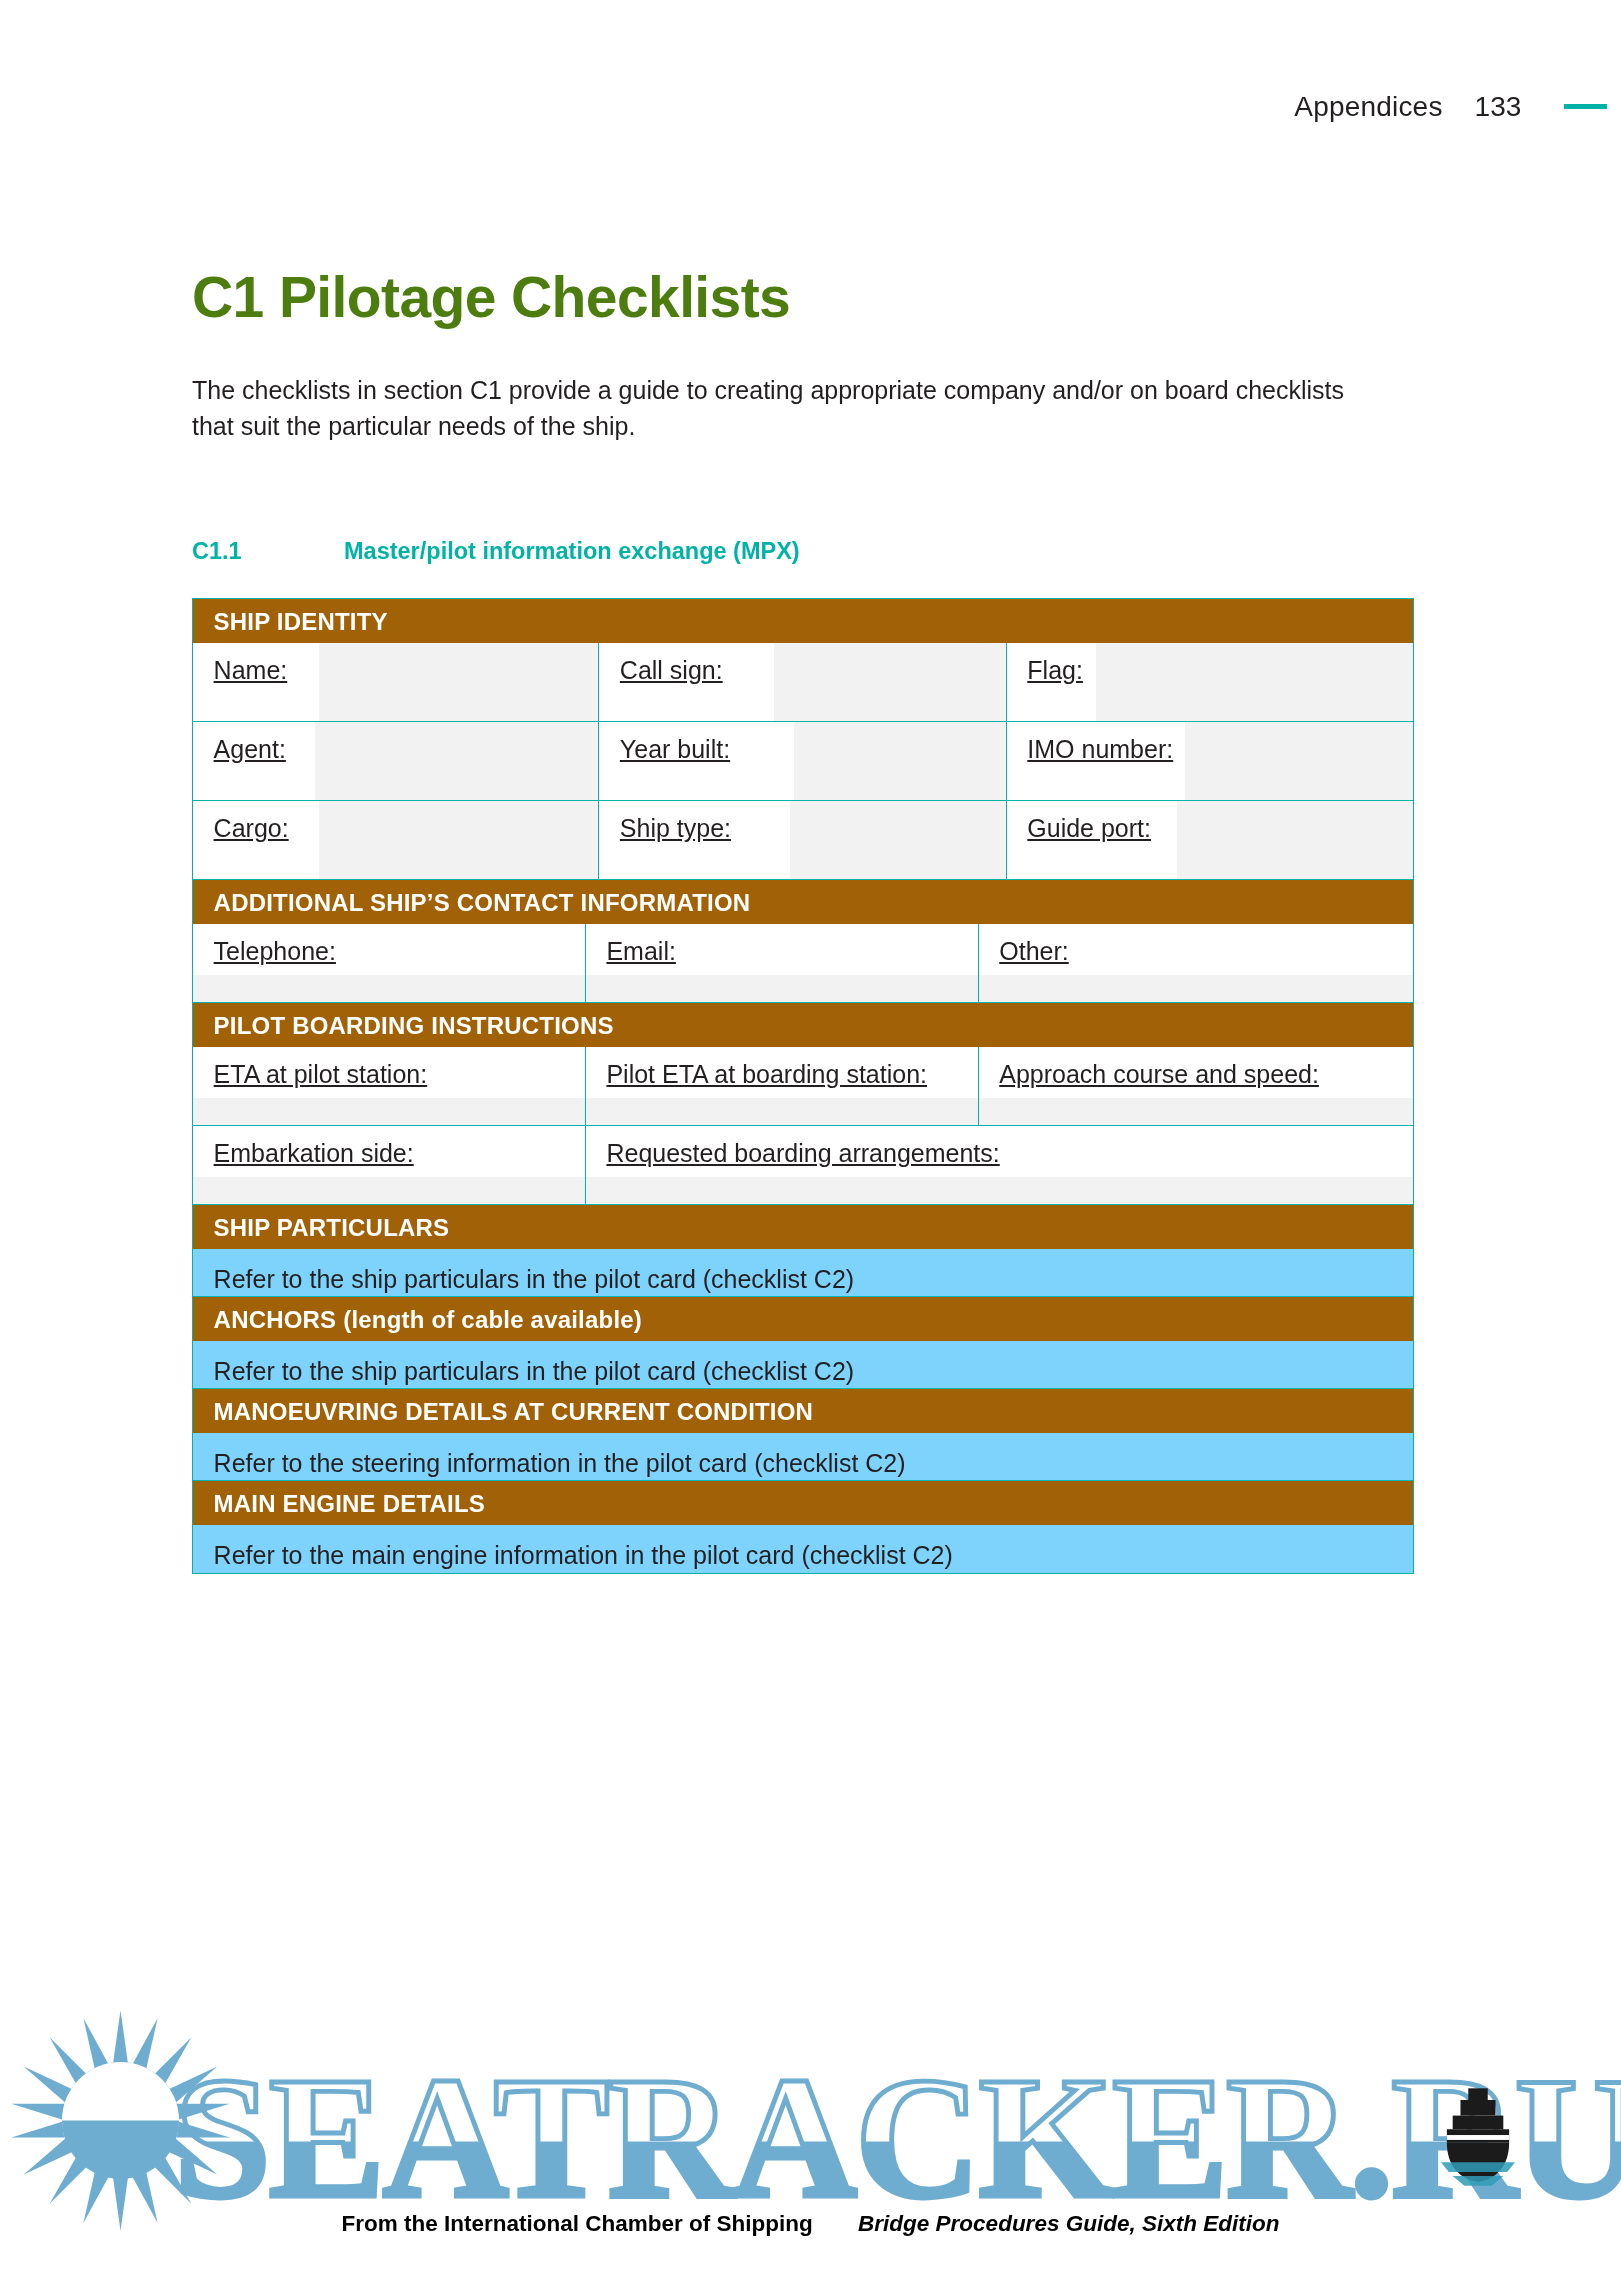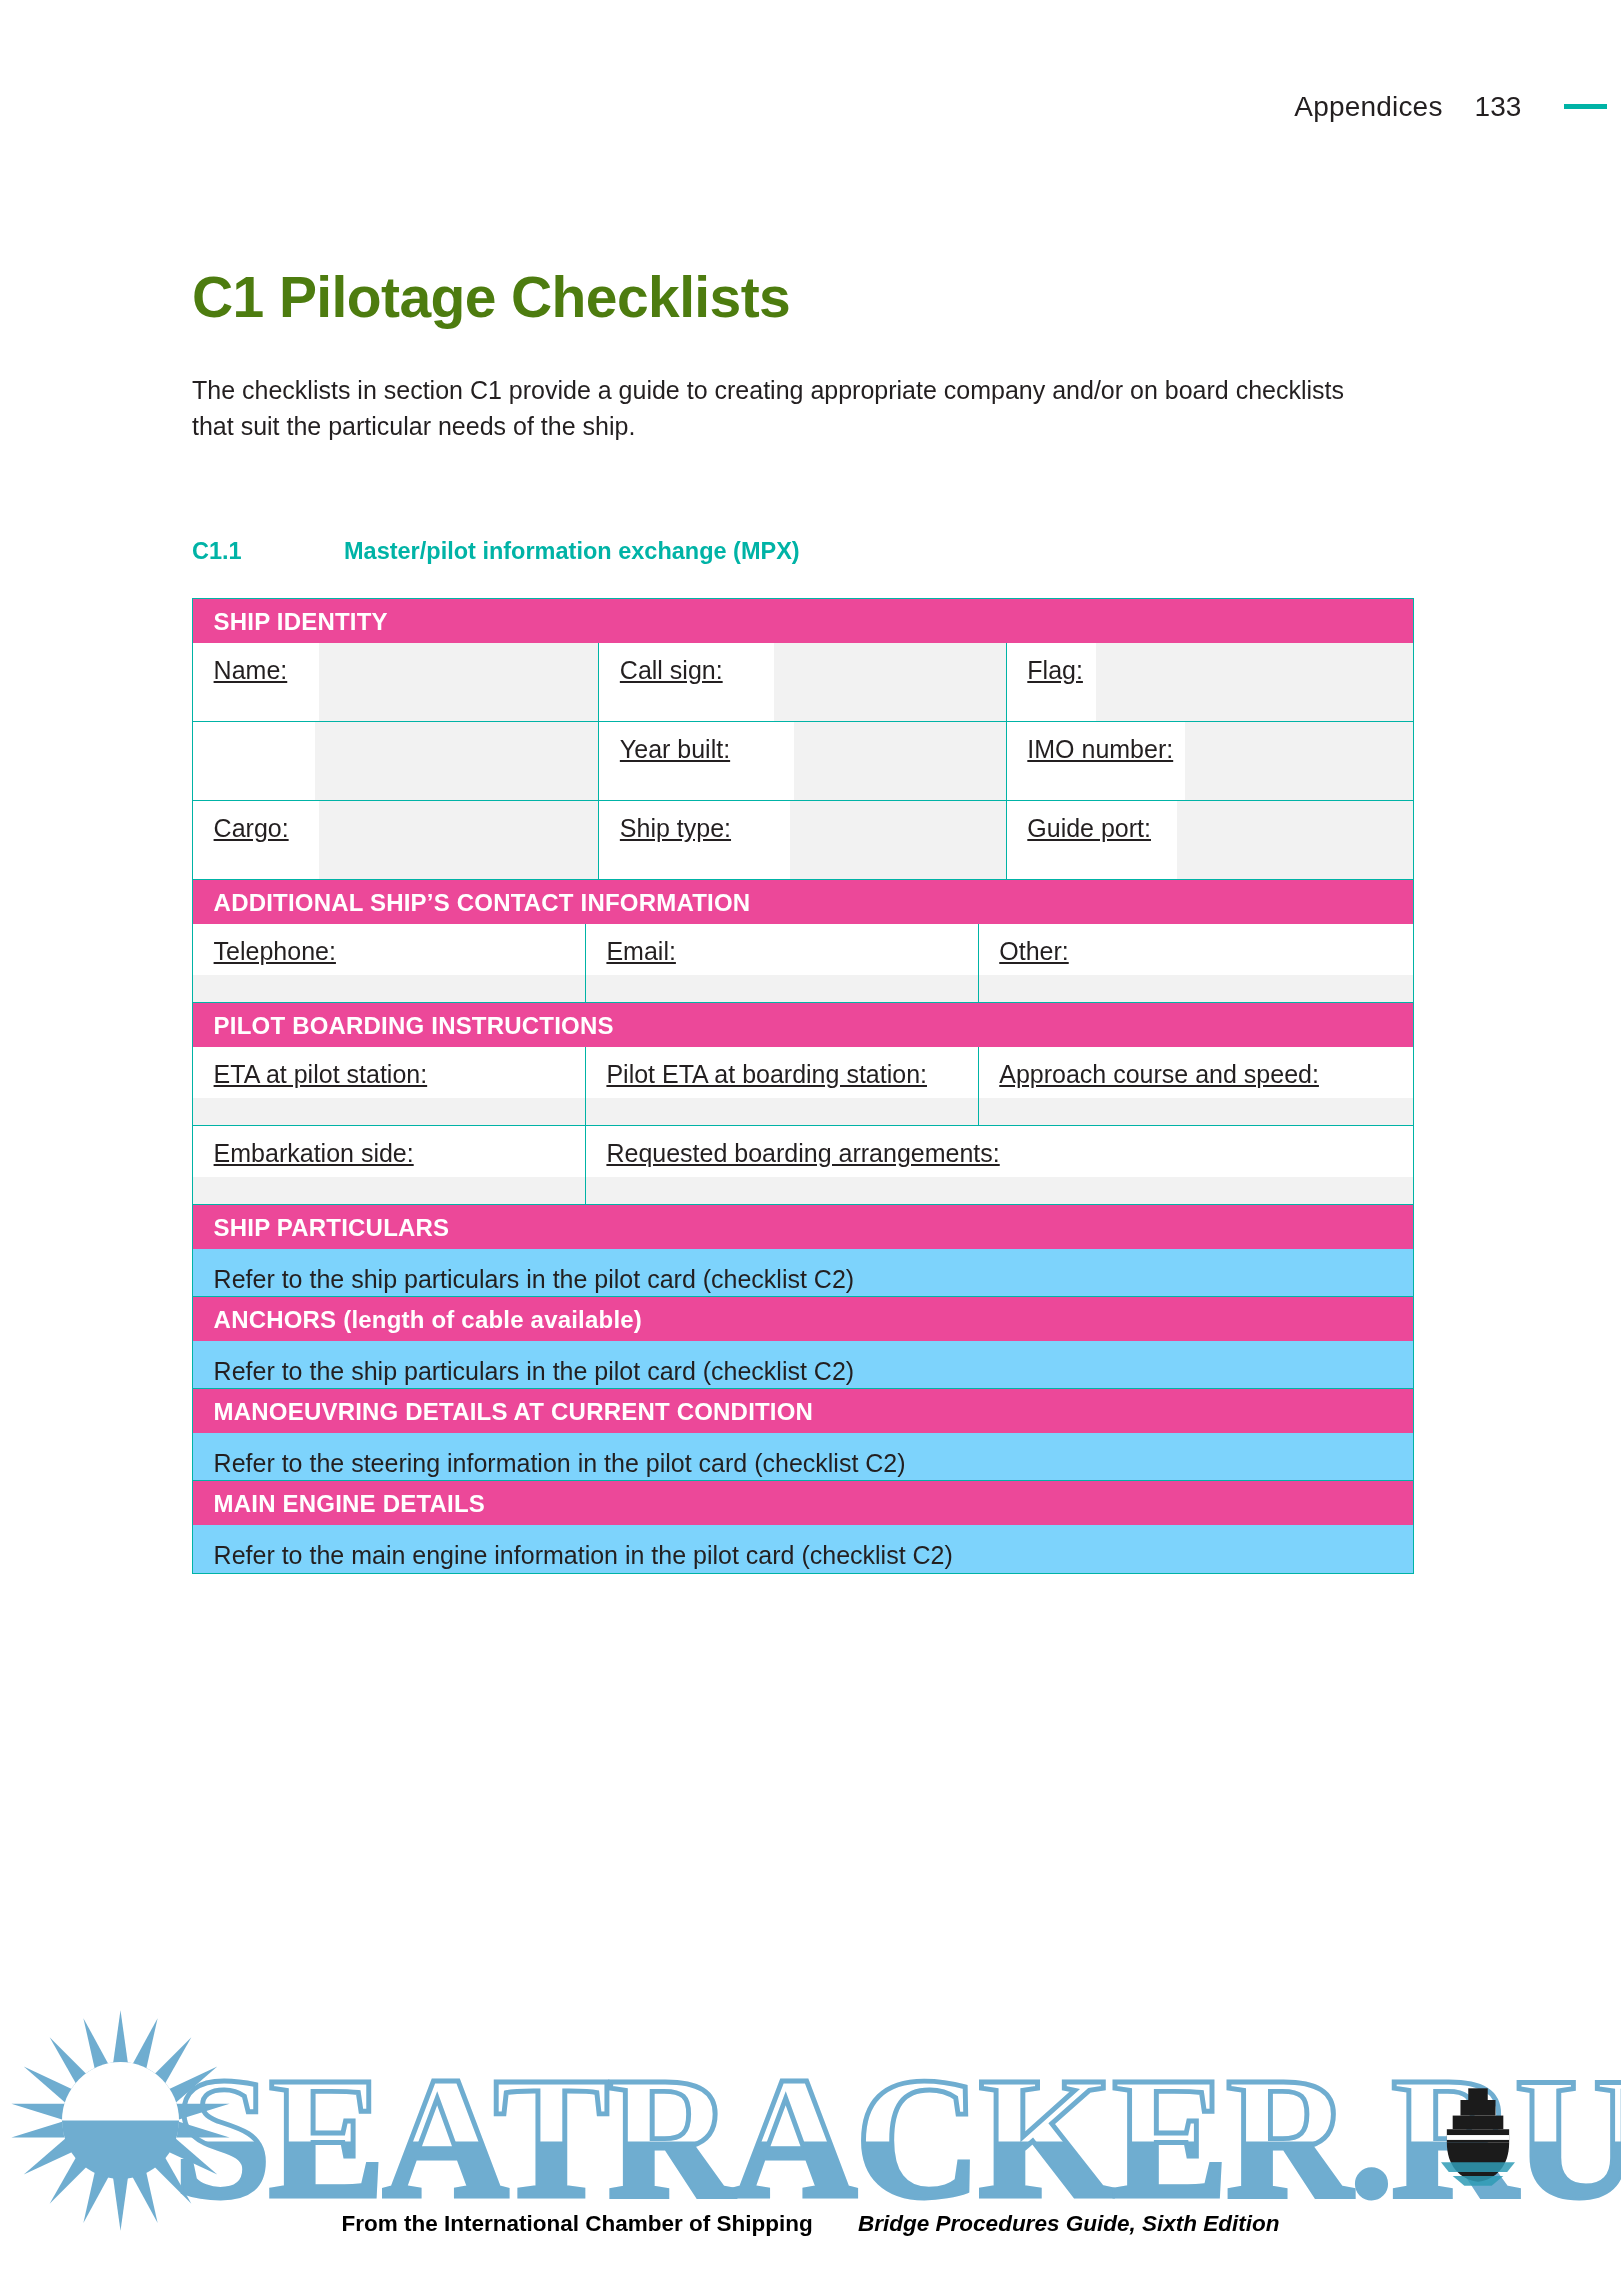--- a/index.html
+++ b/index.html
@@ -85,21 +85,21 @@
   
   .checklist {
     margin-top: 33px;
     width: 1222px;
     border: 1px solid #00b3a6;
     box-sizing: border-box;
     background: #ffffff;
   }
 
   .sec-head {
-    background: #ec4899;
+    background: #a16207;
     color: #ffffff;
     font-size: 24px;
     font-weight: bold;
     letter-spacing: 0.2px;
     padding: 11.8px 20.6px 12.7px 20.6px;
     box-sizing: border-box;
     height: 44px;
     line-height: 21.6px;
   }
 
@@ -273,20 +273,21 @@
       </div>
       <div class="cell c-c">
         <span class="tab" style="width:22%"></span>
         <span class="lbl">Flag:</span>
       </div>
     </div>
 
     <div class="row">
       <div class="cell c-a">
         <span class="tab" style="width:30%"></span>
+        <span class="lbl">Agent:</span>
       </div>
       <div class="cell c-b">
         <span class="tab" style="width:48%"></span>
         <span class="lbl">Year built:</span>
       </div>
       <div class="cell c-c">
         <span class="tab" style="width:44%"></span>
         <span class="lbl">IMO number:</span>
       </div>
     </div>

